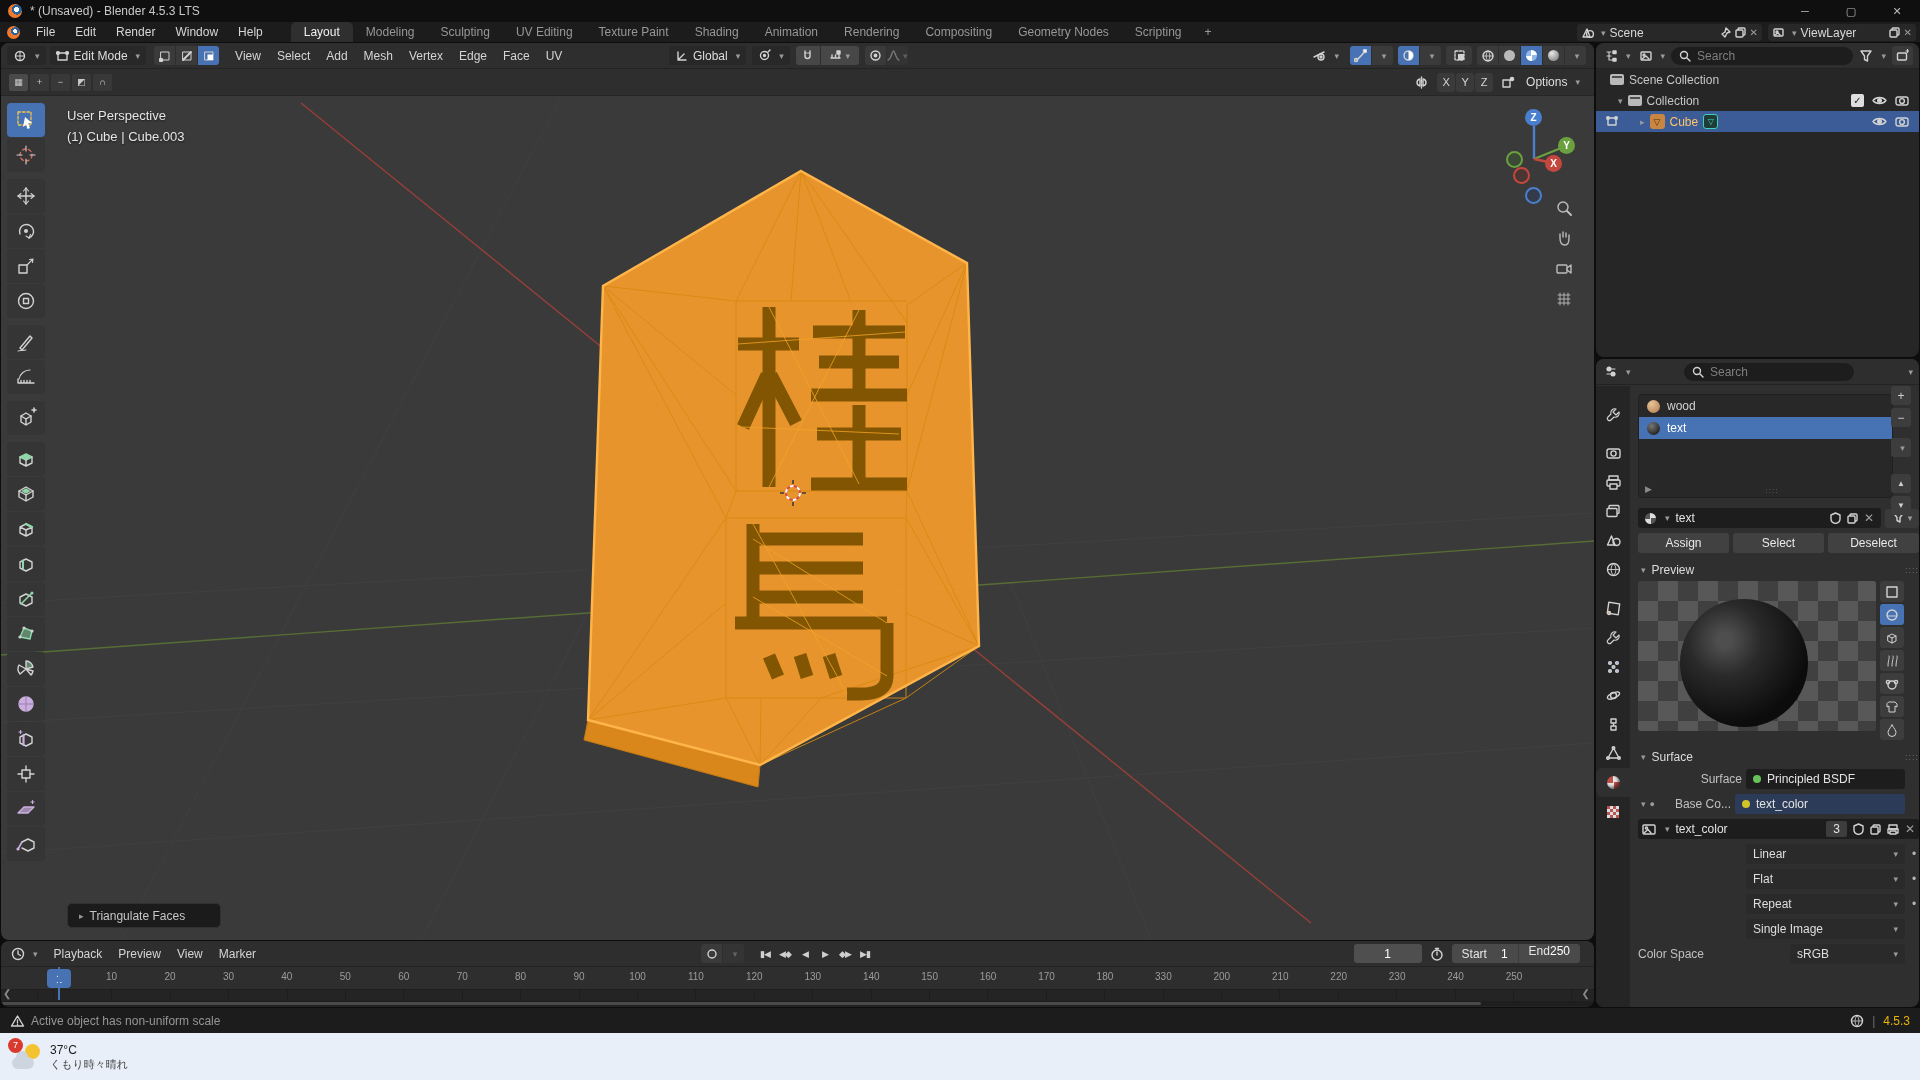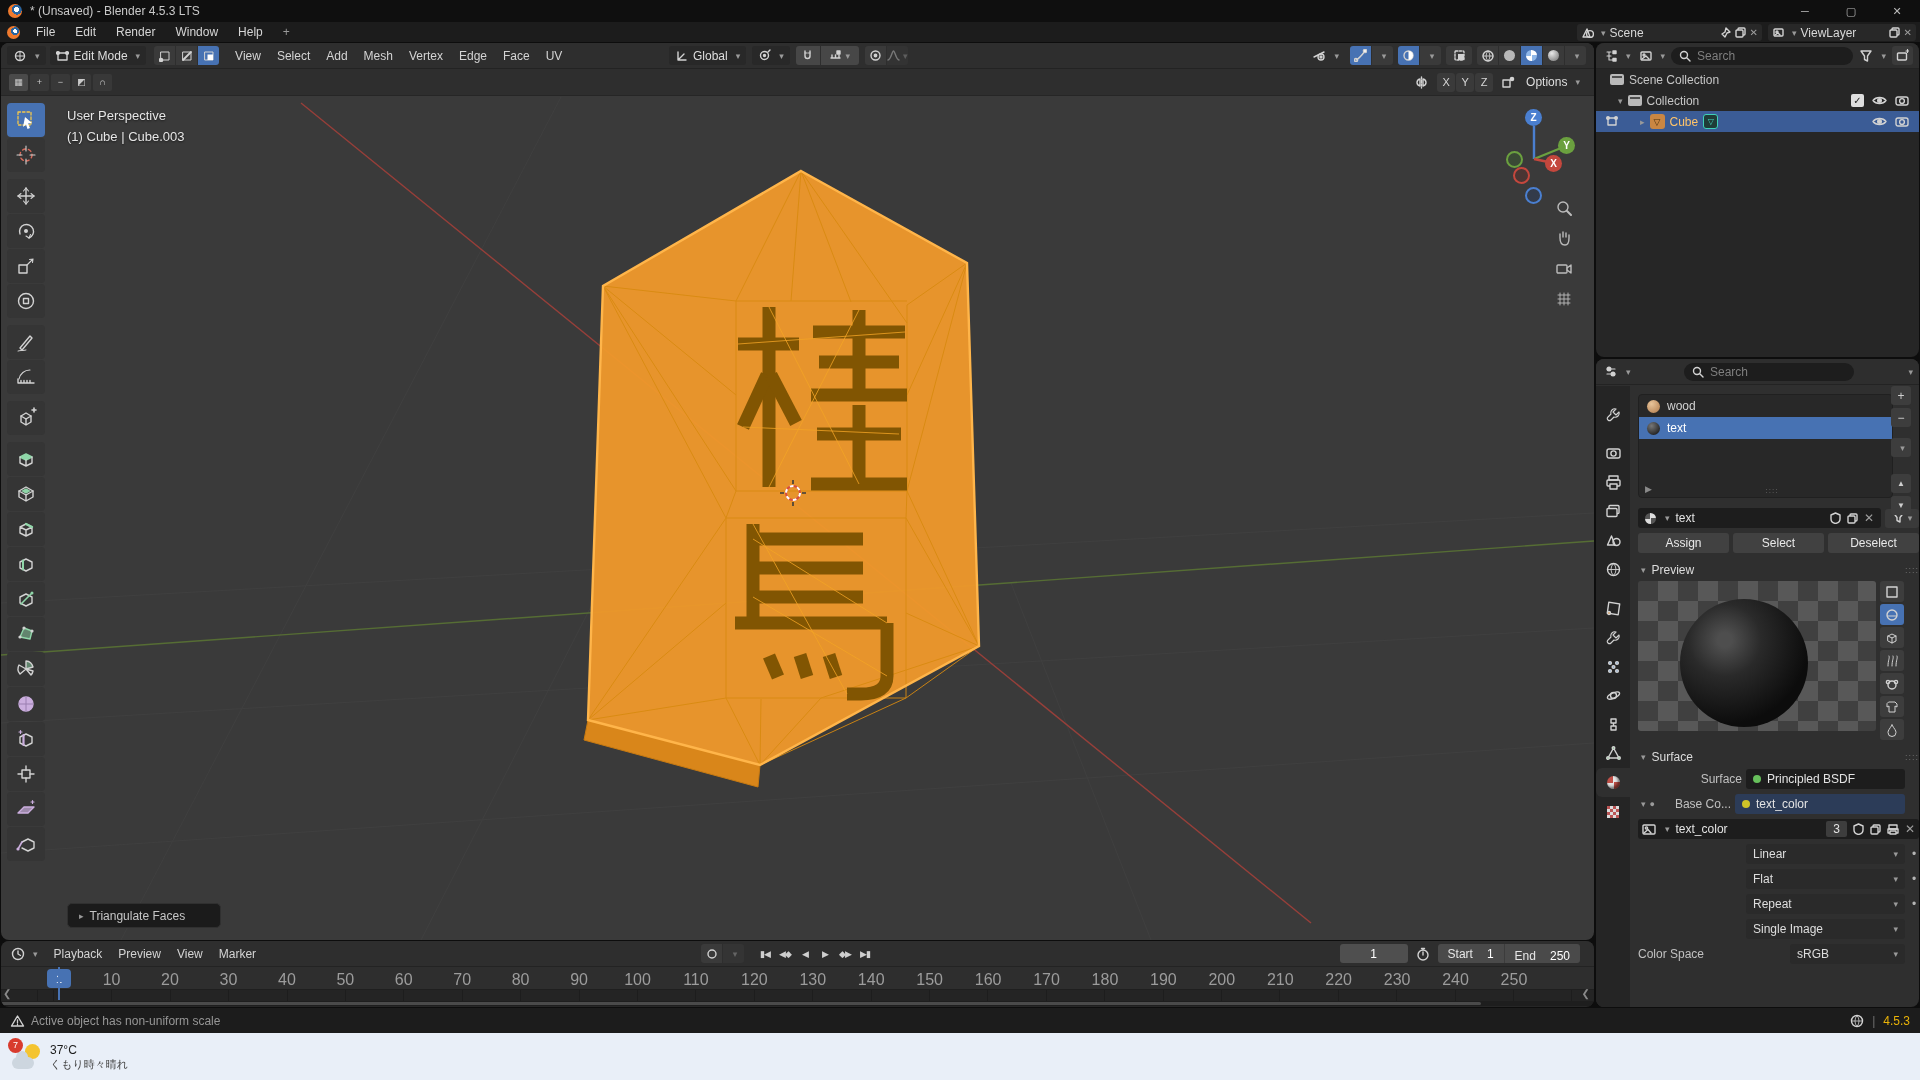--- a/index.html
+++ b/index.html
@@ -88,21 +88,21 @@
   .pshape{width:24px;height:21px;background:#3d3d3d;border-radius:3px;display:flex;align-items:center;justify-content:center}
   .pshape.active{background:#4772b3}
   .lbl{width:104px;text-align:right;color:#c0c0c0;flex:none}
   .dot{width:8px;height:8px;border-radius:50%;flex:none}
   .ddf{flex:1;display:flex;align-items:center;background:#2a2a2a;border-radius:3px;height:20px;padding:0 7px;color:#dedede}
   .ddf .chev{margin-left:auto}
   .deco{width:10px;text-align:center;color:#b5b5b5;flex:none}
   
   #timeline{left:1px;top:941px;width:1593px;height:66px;background:#262626}
   #tl-ruler{position:relative;height:23px;background:#2e2e2e;border-bottom:1px solid #1f1f1f}
-  .rnum{position:absolute;top:4px;transform:translateX(-50%);color:#9c9c9c;font-size:16px}
+  .rnum{position:absolute;top:4px;transform:translateX(-50%);color:#9c9c9c;font-size:10px}
   #curframe{position:absolute;left:46px;top:2px;width:24px;height:19px;background:#4772b3;border-radius:4px;color:#fff;display:flex;align-items:center;justify-content:center;font-size:11px}
   #cfline{position:absolute;left:57px;top:21px;width:2px;height:38px;background:#4772b3}
   #tl-track{position:relative;height:11px;background:#242424;
     background-image:repeating-linear-gradient(90deg,#1d1d1d 0 1px,transparent 1px 58.4px);background-position:52px 0}
   #tl-scroll{position:relative;height:5px;background:#1e1e1e}
   #tl-scroll .handle{position:absolute;left:0;top:1px;height:3px;width:1480px;background:#4a4a4a;border-radius:2px}
   .tbtn{width:20px;height:18px;display:flex;align-items:center;justify-content:center;color:#cfcfcf;font-size:9px;letter-spacing:-1px}
   
   #statusbar{left:0;top:1008px;width:1920px;height:25px;background:#1c1c1c;display:flex;align-items:center;padding:0 10px;color:#969696}
   
@@ -136,20 +136,34 @@
     <span style="width:13px;height:13px;border-radius:50%;background:radial-gradient(circle at 62% 40%,#fff 0 2px,#2a65a0 2px 4px,#ef7a2e 4px 100%)"></span>
   </div>
   <div id="topbar-menus" style="display:flex">
 
   <div class="menu">File</div>
       <div class="menu">Edit</div>
       <div class="menu">Render</div>
       <div class="menu">Window</div>
       <div class="menu">Help</div>
     </div>
+  <div id="tabs">
+
+  <div class="tab active">Layout</div>
+      <div class="tab">Modeling</div>
+      <div class="tab">Sculpting</div>
+      <div class="tab">UV Editing</div>
+      <div class="tab">Texture Paint</div>
+      <div class="tab">Shading</div>
+      <div class="tab">Animation</div>
+      <div class="tab">Rendering</div>
+      <div class="tab">Compositing</div>
+      <div class="tab">Geometry Nodes</div>
+      <div class="tab">Scripting</div>
+    </div>
   <div id="tab-add">+</div>
 
   <div id="scenebar">
     <div class="dbfield" style="width:185px">
       <svg class="ic" width="13" height="13">
           <circle cx="9" cy="8" r="3.4"></circle>
           <path d="M2 11 L6 3 L9 11 Z"></path>
         </svg>
       <span class="chev">▾</span>
       <span style="flex:1">Scene</span>
@@ -1065,21 +1079,21 @@
         </div>
       <svg class="ic" width="14" height="14">
           <circle cx="7" cy="8" r="5"></circle>
           <path d="M7 5 V8 M5.5 1.5 h3 M7 1.5 V3"></path>
         </svg>
       <div style="display:flex;height:19px;background:#4a4a4a;border-radius:3px;overflow:hidden">
         <div style="display:flex;gap:14px;align-items:center;padding:0 10px;border-right:1px solid #3c3c3c">
           <span style="color:#e6e6e6">Start</span>
             <span style="color:#fff">1</span>
         </div>
-        <div style="display:flex;gap:14px;align-items:flex-end;padding:0 10px">
+        <div style="display:flex;gap:0;align-items:flex-start;padding:0 10px">
           <span style="color:#e6e6e6">End</span>
             <span style="color:#fff">250</span>
         </div>
       </div>
     </div>
   </div>
   <div id="tl-ruler">
     <div id="curframe">
         <span>1</span>
       </div>
@@ -1095,21 +1109,21 @@
         <span class="rnum" style="left: 578.054px;">90</span>
         <span class="rnum" style="left: 636.487px;">100</span>
         <span class="rnum" style="left: 694.92px;">110</span>
         <span class="rnum" style="left: 753.353px;">120</span>
         <span class="rnum" style="left: 811.786px;">130</span>
         <span class="rnum" style="left: 870.219px;">140</span>
         <span class="rnum" style="left: 928.652px;">150</span>
         <span class="rnum" style="left: 987.085px;">160</span>
         <span class="rnum" style="left: 1045.52px;">170</span>
         <span class="rnum" style="left: 1103.95px;">180</span>
-        <span class="rnum" style="left: 1162.38px;">190</span>
+        <span class="rnum" style="left: 1162.38px;">330</span>
         <span class="rnum" style="left: 1220.82px;">200</span>
         <span class="rnum" style="left: 1279.25px;">210</span>
         <span class="rnum" style="left: 1337.68px;">220</span>
         <span class="rnum" style="left: 1396.12px;">230</span>
         <span class="rnum" style="left: 1454.55px;">240</span>
         <span class="rnum" style="left: 1512.98px;">250</span>
       </div>
   </div>
   <div id="tl-track">
     <span style="position:absolute;left:2px;top:-2px;color:#8a8a8a;font-size:10px">❮</span>

